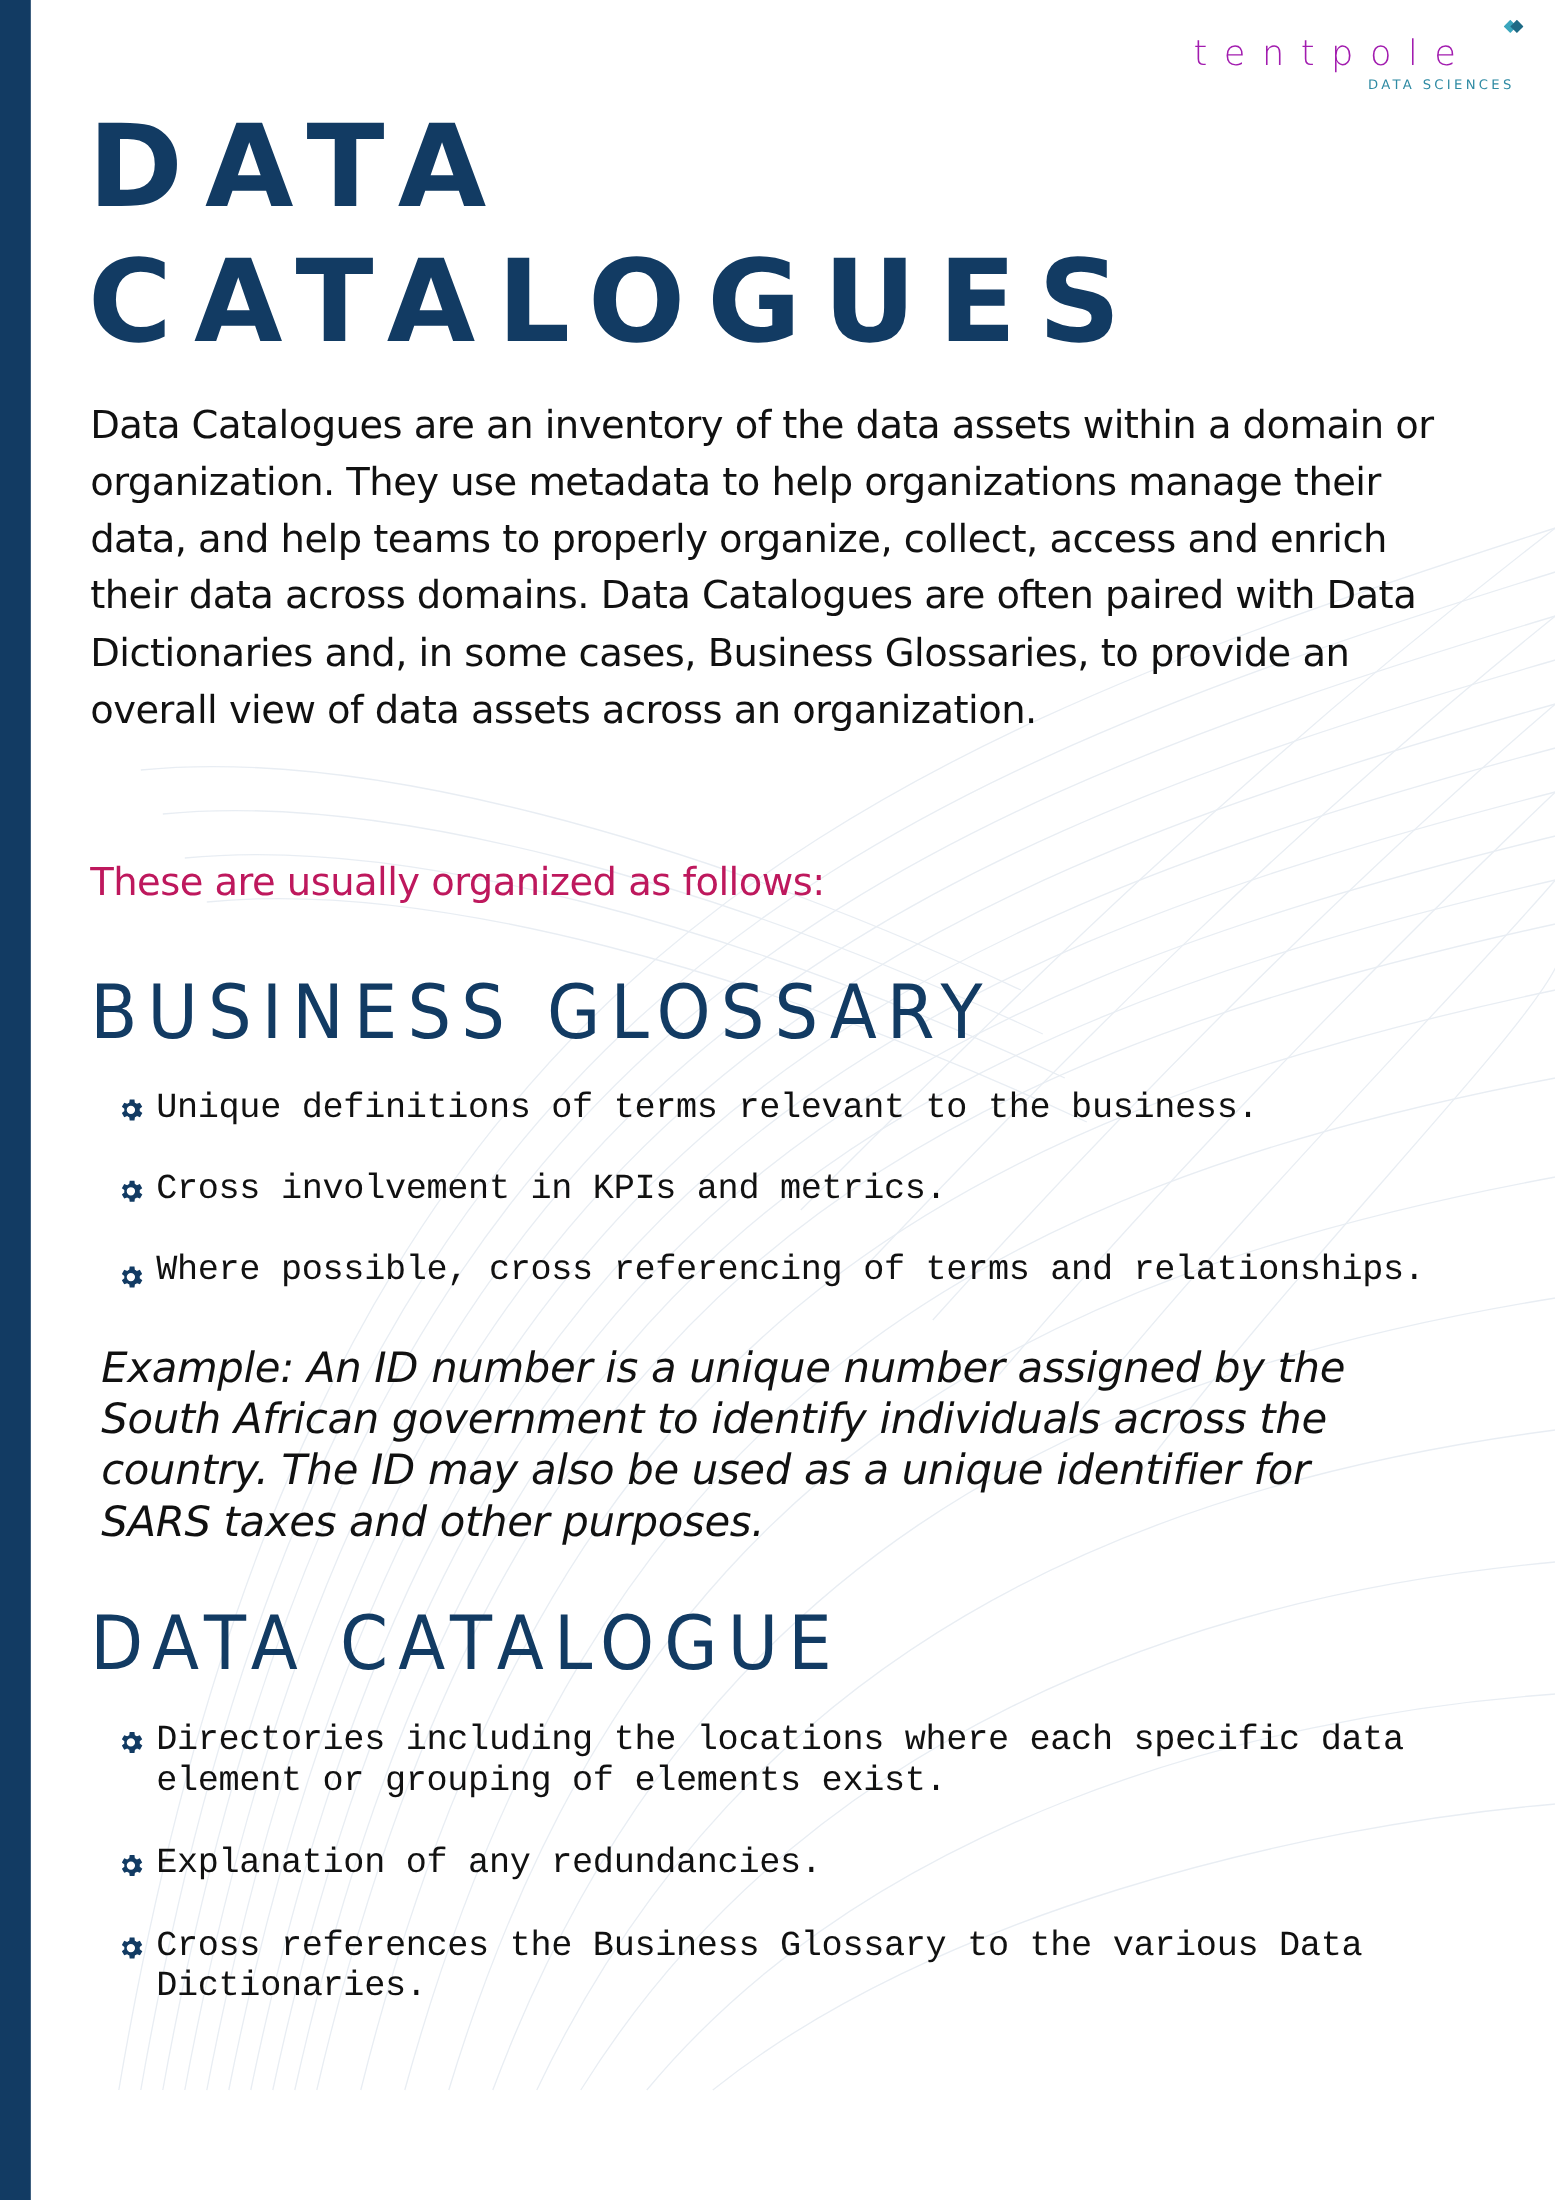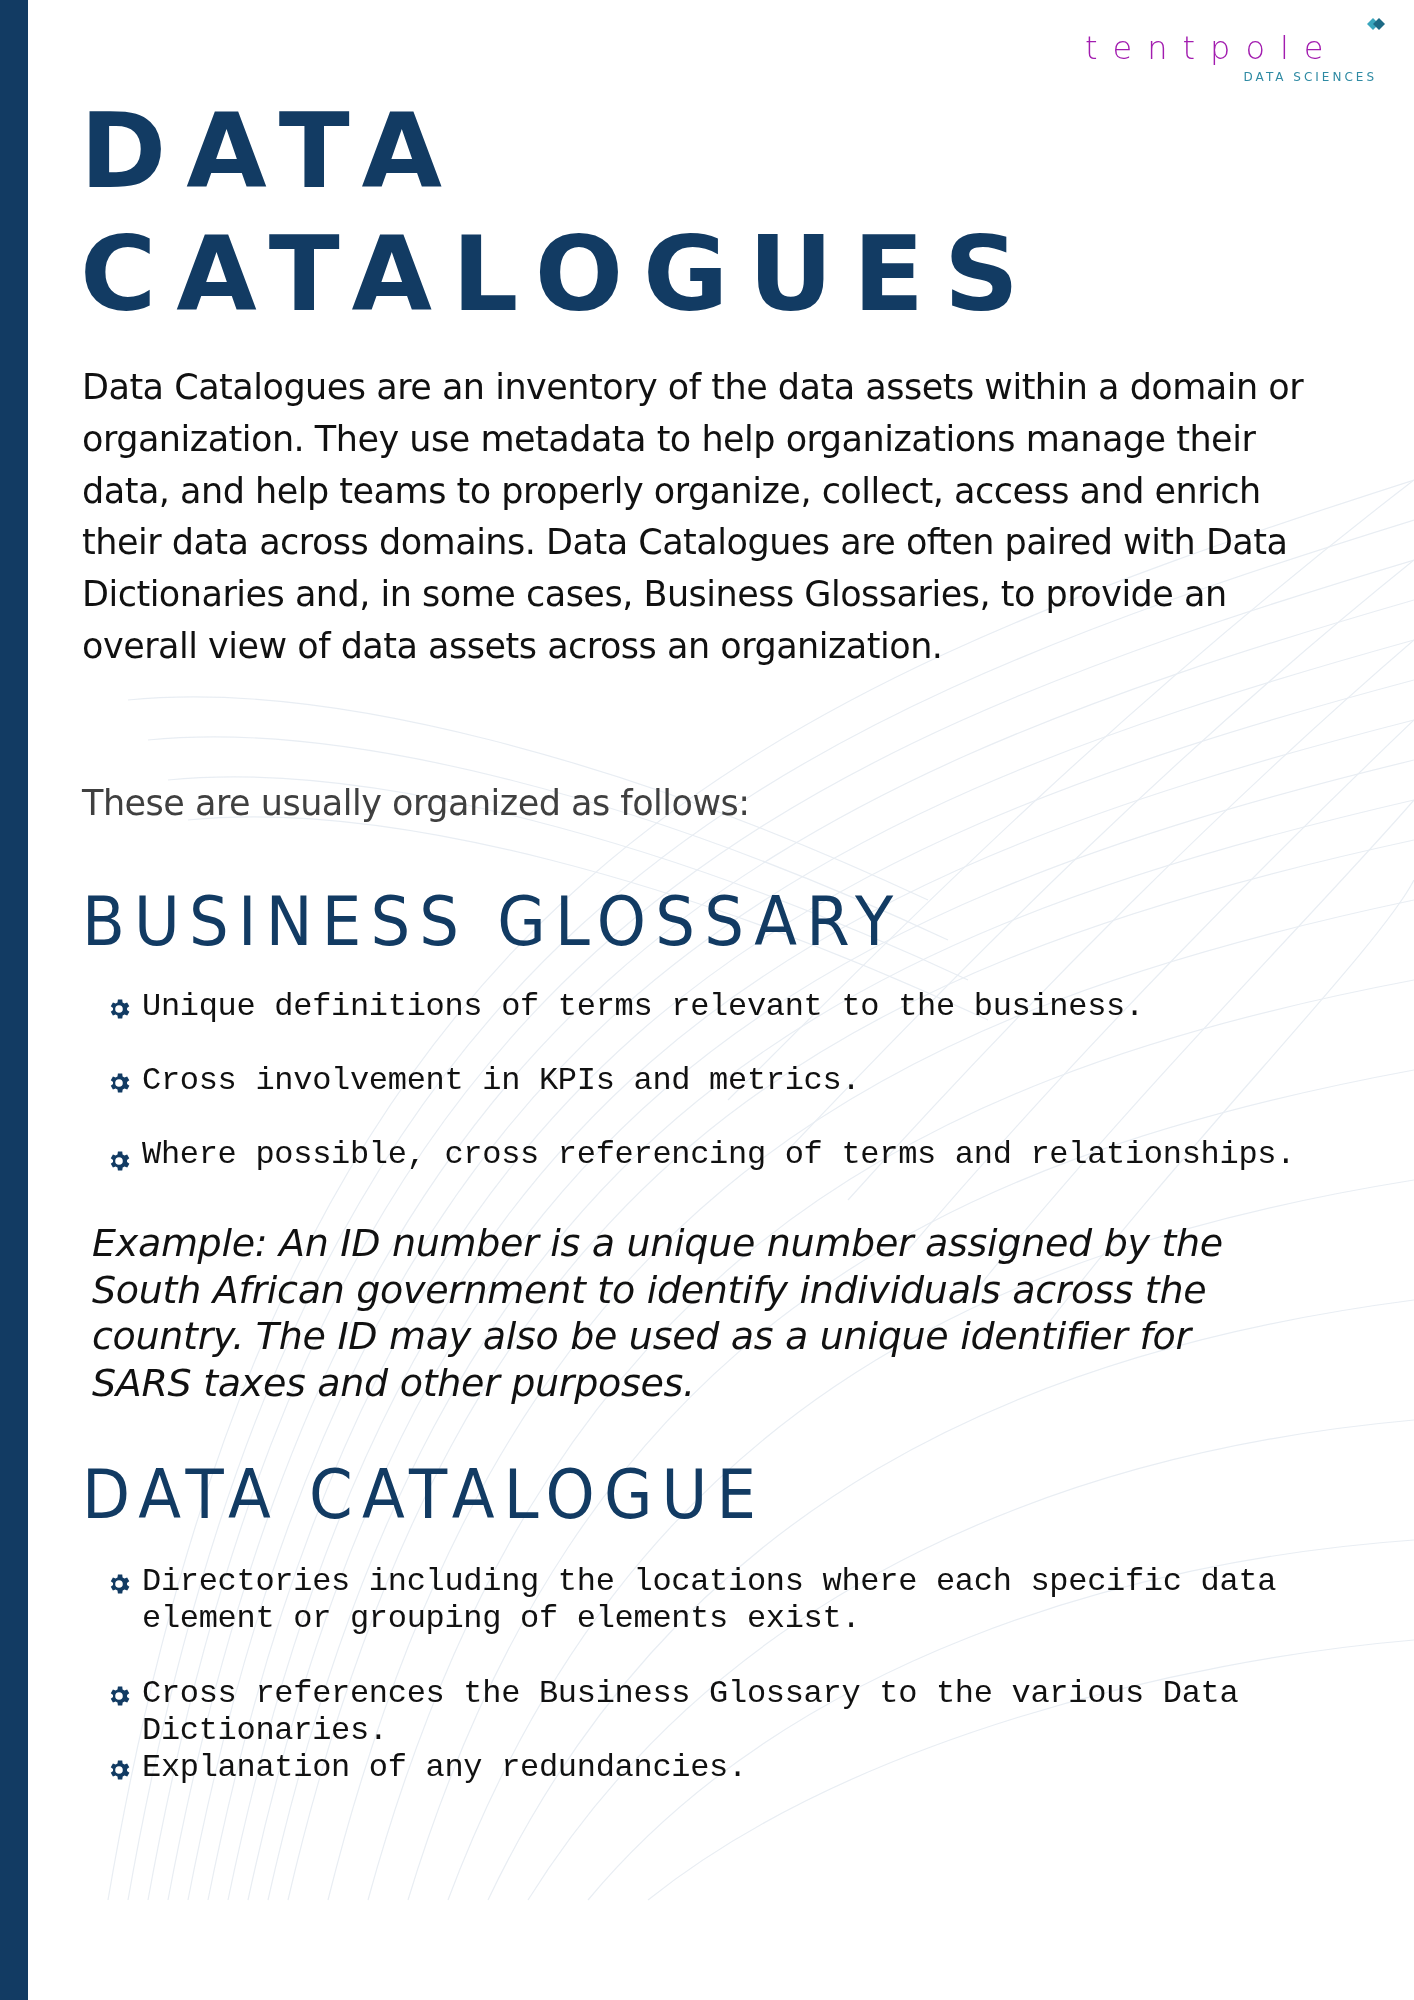--- a/index.html
+++ b/index.html
@@ -24,21 +24,21 @@
     font-family:"DejaVu Sans", sans-serif; font-weight:bold; color:#123b63;
     font-size:104px; letter-spacing:20px; line-height:123px;
   }
   .intro {
     position:absolute; left:82px; top:362px; width:1260px; margin:0;
     font-family:"DejaVu Sans", sans-serif; font-size:35px; line-height:51.8px; color:#111;
     letter-spacing:-0.5px;
   }
   .lead {
     position:absolute; left:82px; top:777px; margin:0;
-    font-family:"DejaVu Sans", sans-serif; font-size:35px; line-height:52px; color:#404040; letter-spacing:-0.5px;text-align:center;
+    font-family:"DejaVu Sans", sans-serif; font-size:35px; line-height:52px; color:#be185d; letter-spacing:-0.5px;text-align:center;
   }
   .section-heading {
     position:absolute; left:82px; margin:0; font-family:"DejaVu Sans", sans-serif; font-weight:normal;
     color:#123b63; font-size:68px; letter-spacing:10px; line-height:80px; transform:scaleX(0.92); transform-origin:left;
   }
   .bullets { position:absolute; left:106px; margin:0; padding:0; list-style:none; width:1250px; }
   .bullet {
     position:relative; padding-left:36px; font-family:Liberation Mono, monospace; font-size:32px;
     line-height:37px; color:#111; letter-spacing:-0.3px;
   }
@@ -132,25 +132,25 @@
 
 <h2 class="section-heading" style="top:1455px;">DATA CATALOGUE</h2>
 
 <ul class="bullets" style="top:1563px;">
   <li class="bullet" style="margin-bottom:38px;">
     <svg class="gear" viewBox="0 0 24 24">
         <path fill="#123b63" d="M19.4 13a7.5 7.5 0 0 0 0-2l2.1-1.6-2-3.5-2.5 1a7.6 7.6 0 0 0-1.7-1L15 3.2h-4l-.4 2.7a7.6 7.6 0 0 0-1.7 1l-2.5-1-2 3.5L6.5 11a7.5 7.5 0 0 0 0 2l-2.1 1.6 2 3.5 2.5-1a7.6 7.6 0 0 0 1.7 1l.4 2.7h4l.4-2.7a7.6 7.6 0 0 0 1.7-1l2.5 1 2-3.5zM12 15.5A3.5 3.5 0 1 1 12 8.5a3.5 3.5 0 0 1 0 7z"></path>
       </svg>
     <span>Directories including the locations where each specific data element or grouping of elements exist.</span>
   </li>
+  <li class="bullet" style="margin-bottom:38px;">
+    <svg class="gear" viewBox="0 0 24 24">
+        <path fill="#123b63" d="M19.4 13a7.5 7.5 0 0 0 0-2l2.1-1.6-2-3.5-2.5 1a7.6 7.6 0 0 0-1.7-1L15 3.2h-4l-.4 2.7a7.6 7.6 0 0 0-1.7 1l-2.5-1-2 3.5L6.5 11a7.5 7.5 0 0 0 0 2l-2.1 1.6 2 3.5 2.5-1a7.6 7.6 0 0 0 1.7 1l.4 2.7h4l.4-2.7a7.6 7.6 0 0 0 1.7-1l2.5 1 2-3.5zM12 15.5A3.5 3.5 0 1 1 12 8.5a3.5 3.5 0 0 1 0 7z"></path>
+      </svg>
+    <span>Explanation of any redundancies.</span>
+  </li>
   <li class="bullet">
     <svg class="gear" viewBox="0 0 24 24">
         <path fill="#123b63" d="M19.4 13a7.5 7.5 0 0 0 0-2l2.1-1.6-2-3.5-2.5 1a7.6 7.6 0 0 0-1.7-1L15 3.2h-4l-.4 2.7a7.6 7.6 0 0 0-1.7 1l-2.5-1-2 3.5L6.5 11a7.5 7.5 0 0 0 0 2l-2.1 1.6 2 3.5 2.5-1a7.6 7.6 0 0 0 1.7 1l.4 2.7h4l.4-2.7a7.6 7.6 0 0 0 1.7-1l2.5 1 2-3.5zM12 15.5A3.5 3.5 0 1 1 12 8.5a3.5 3.5 0 0 1 0 7z"></path>
       </svg>
     <span>Cross references the Business Glossary to the various Data Dictionaries.</span>
   </li>
-  <li class="bullet" style="margin-bottom:38px;">
-    <svg class="gear" viewBox="0 0 24 24">
-        <path fill="#123b63" d="M19.4 13a7.5 7.5 0 0 0 0-2l2.1-1.6-2-3.5-2.5 1a7.6 7.6 0 0 0-1.7-1L15 3.2h-4l-.4 2.7a7.6 7.6 0 0 0-1.7 1l-2.5-1-2 3.5L6.5 11a7.5 7.5 0 0 0 0 2l-2.1 1.6 2 3.5 2.5-1a7.6 7.6 0 0 0 1.7 1l.4 2.7h4l.4-2.7a7.6 7.6 0 0 0 1.7-1l2.5 1 2-3.5zM12 15.5A3.5 3.5 0 1 1 12 8.5a3.5 3.5 0 0 1 0 7z"></path>
-      </svg>
-    <span>Explanation of any redundancies.</span>
-  </li>
 </ul>
 
 </body></html>

